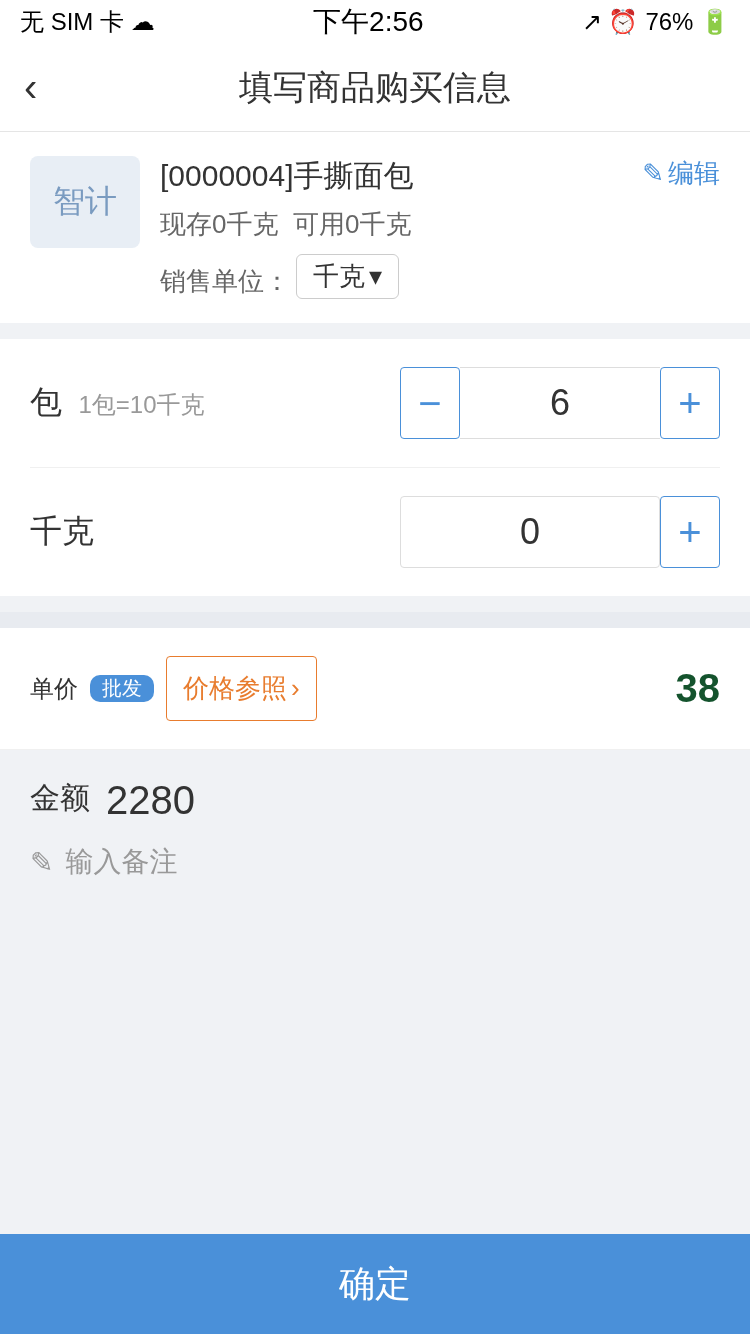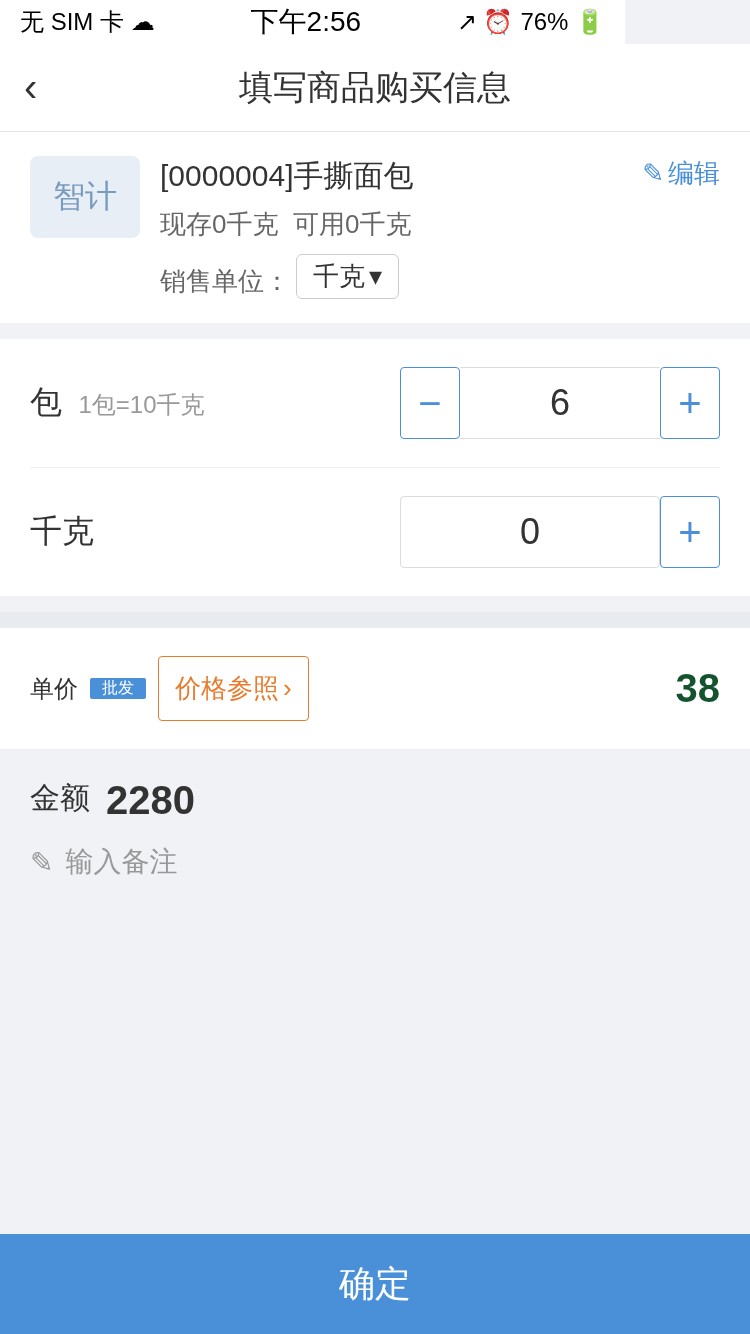--- a/index.html
+++ b/index.html
@@ -7,21 +7,21 @@
     body {
       width: 750px;
       min-height: 1334px;
       background: #f0f2f5;
       font-family: -apple-system, "PingFang SC", "Helvetica Neue", Arial, sans-serif;
       position: relative;
     }
 
     
     .status-bar {
-      width: 625px;
+      width: 750px;
       height: 44px;
       background: #fff;
       display: flex;
       align-items: center;
       justify-content: space-between;
       padding: 0 20px;
       font-size: 26px;
       color: #000;
     }
     .status-left { display: flex; align-items: center; gap: 8px; font-size: 24px; }
@@ -56,21 +56,21 @@
     .product-section {
       background: #fff;
       padding: 24px 30px;
       margin-bottom: 16px;
       display: flex;
       align-items: flex-start;
       gap: 20px;
     }
     .product-image {
       width: 110px;
-      height: 82px;
+      height: 92px;
       background: #e8eef5;
       border-radius: 8px;
       display: flex;
       align-items: center;
       justify-content: center;
       flex-shrink: 0;
       color: #7a9bc0;
       font-size: 32px;
     }
     .product-info { flex: 1; }
@@ -210,23 +210,23 @@
     }
     .price-left {
       display: flex;
       align-items: center;
       gap: 12px;
     }
     .price-label { font-size: 24px; color: #333; }
     .price-tag {
       background: #4a90d9;
       color: #fff;
-      font-size: 16px;
+      font-size: 20px;
       padding: 0 12px;
-      border-radius: 2px;
+      border-radius: 10px;
     }
     .price-ref-btn {
       border: 1px solid #e87c2e;
       border-radius: 4px;
       color: #e87c2e;
       font-size: 26px;
       padding: 14px 16px;
       display: flex;
       align-items: center;
       gap: 4px;
@@ -238,21 +238,21 @@
       color: #14532d;
       font-weight: 700;
     }
     .amount-row {
       display: flex;
       align-items: flex-start;
       gap: 16px;
       margin-bottom: 20px;
     }
     .amount-label { font-size: 30px; color: #333; }
-    .amount-value { font-size: 40px; color: #333; font-weight: 700; }
+    .amount-value { font-size: 40px; color: #333; font-weight: 400; }
     .note-row {
       display: flex;
       align-items: center;
       gap: 12px;
       color: #999;
       font-size: 28px;
     }
     .pencil-icon { font-size: 28px; color: #999; }
 
     

